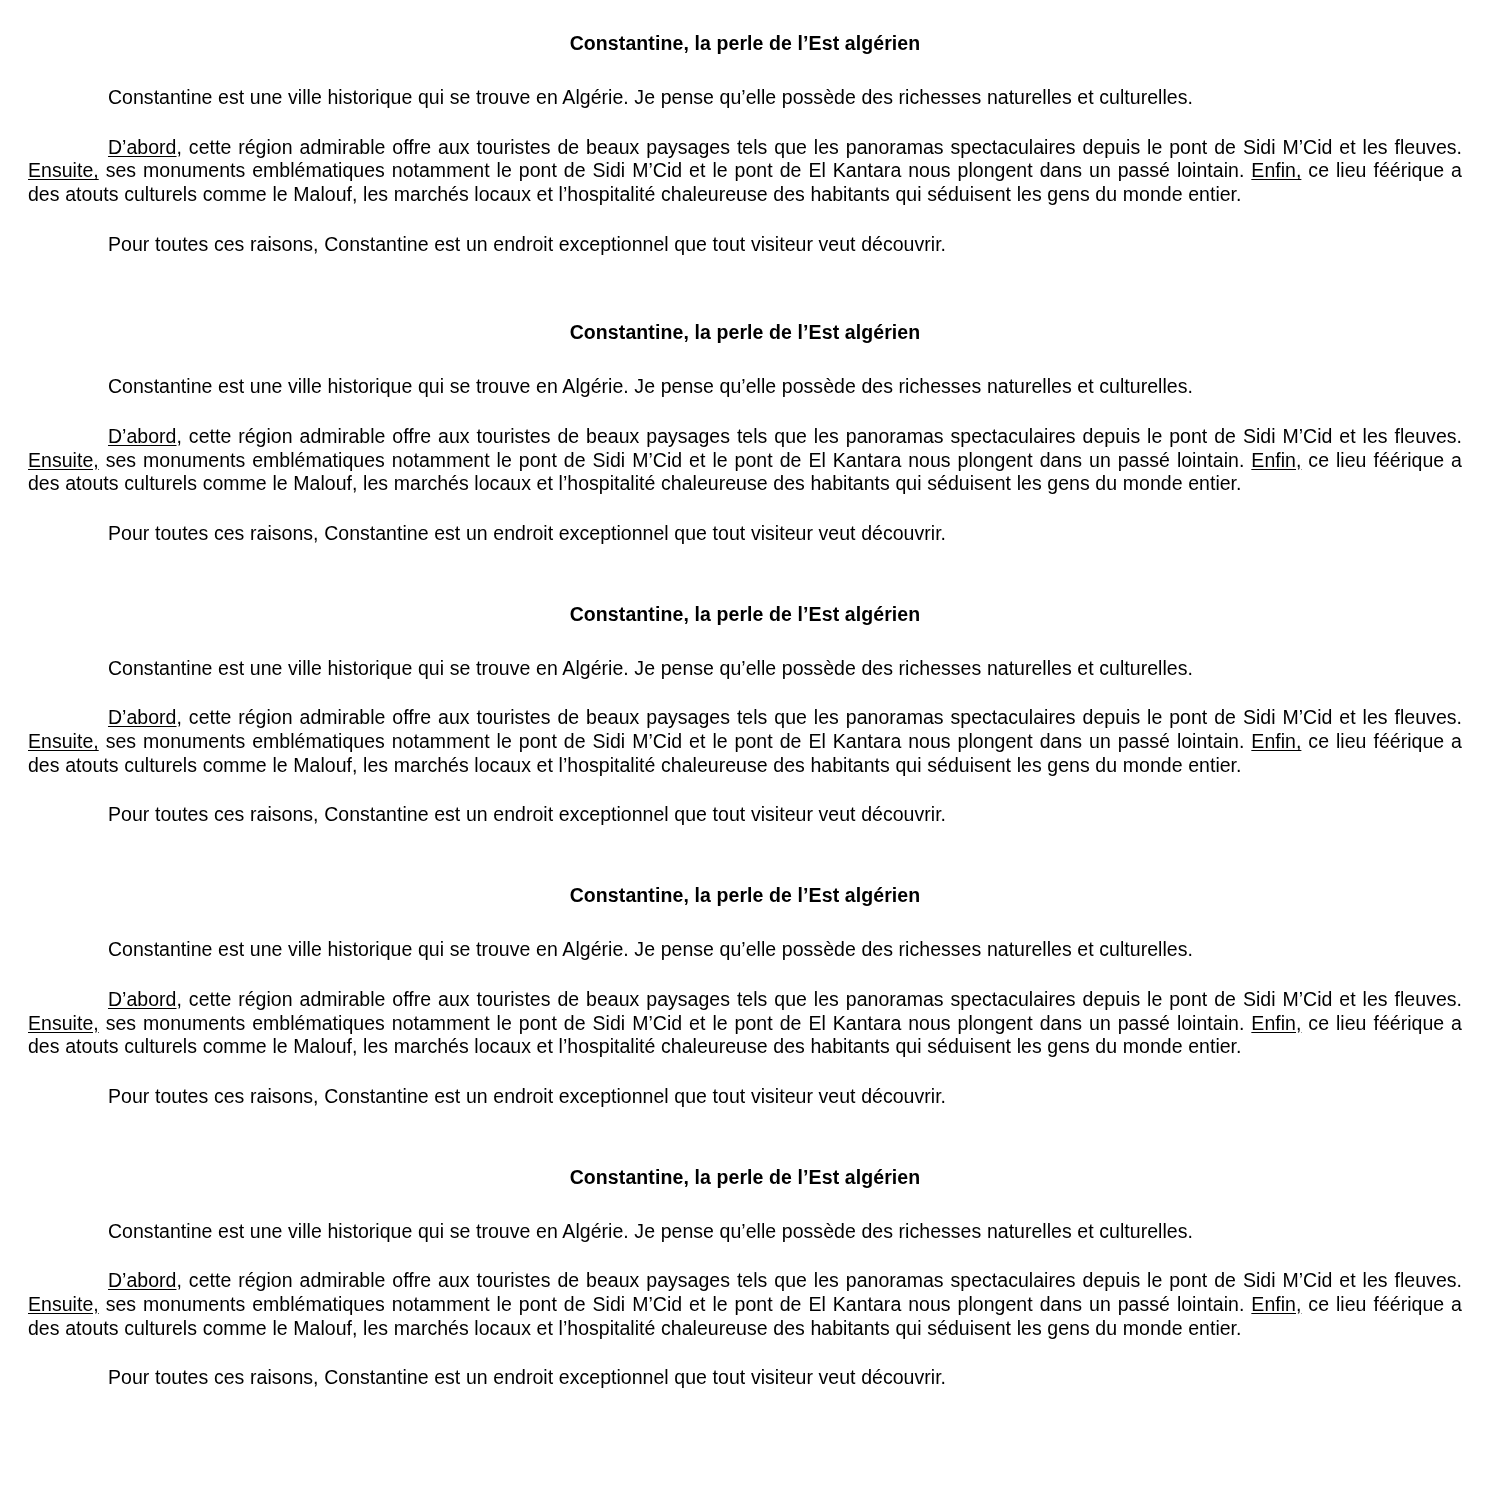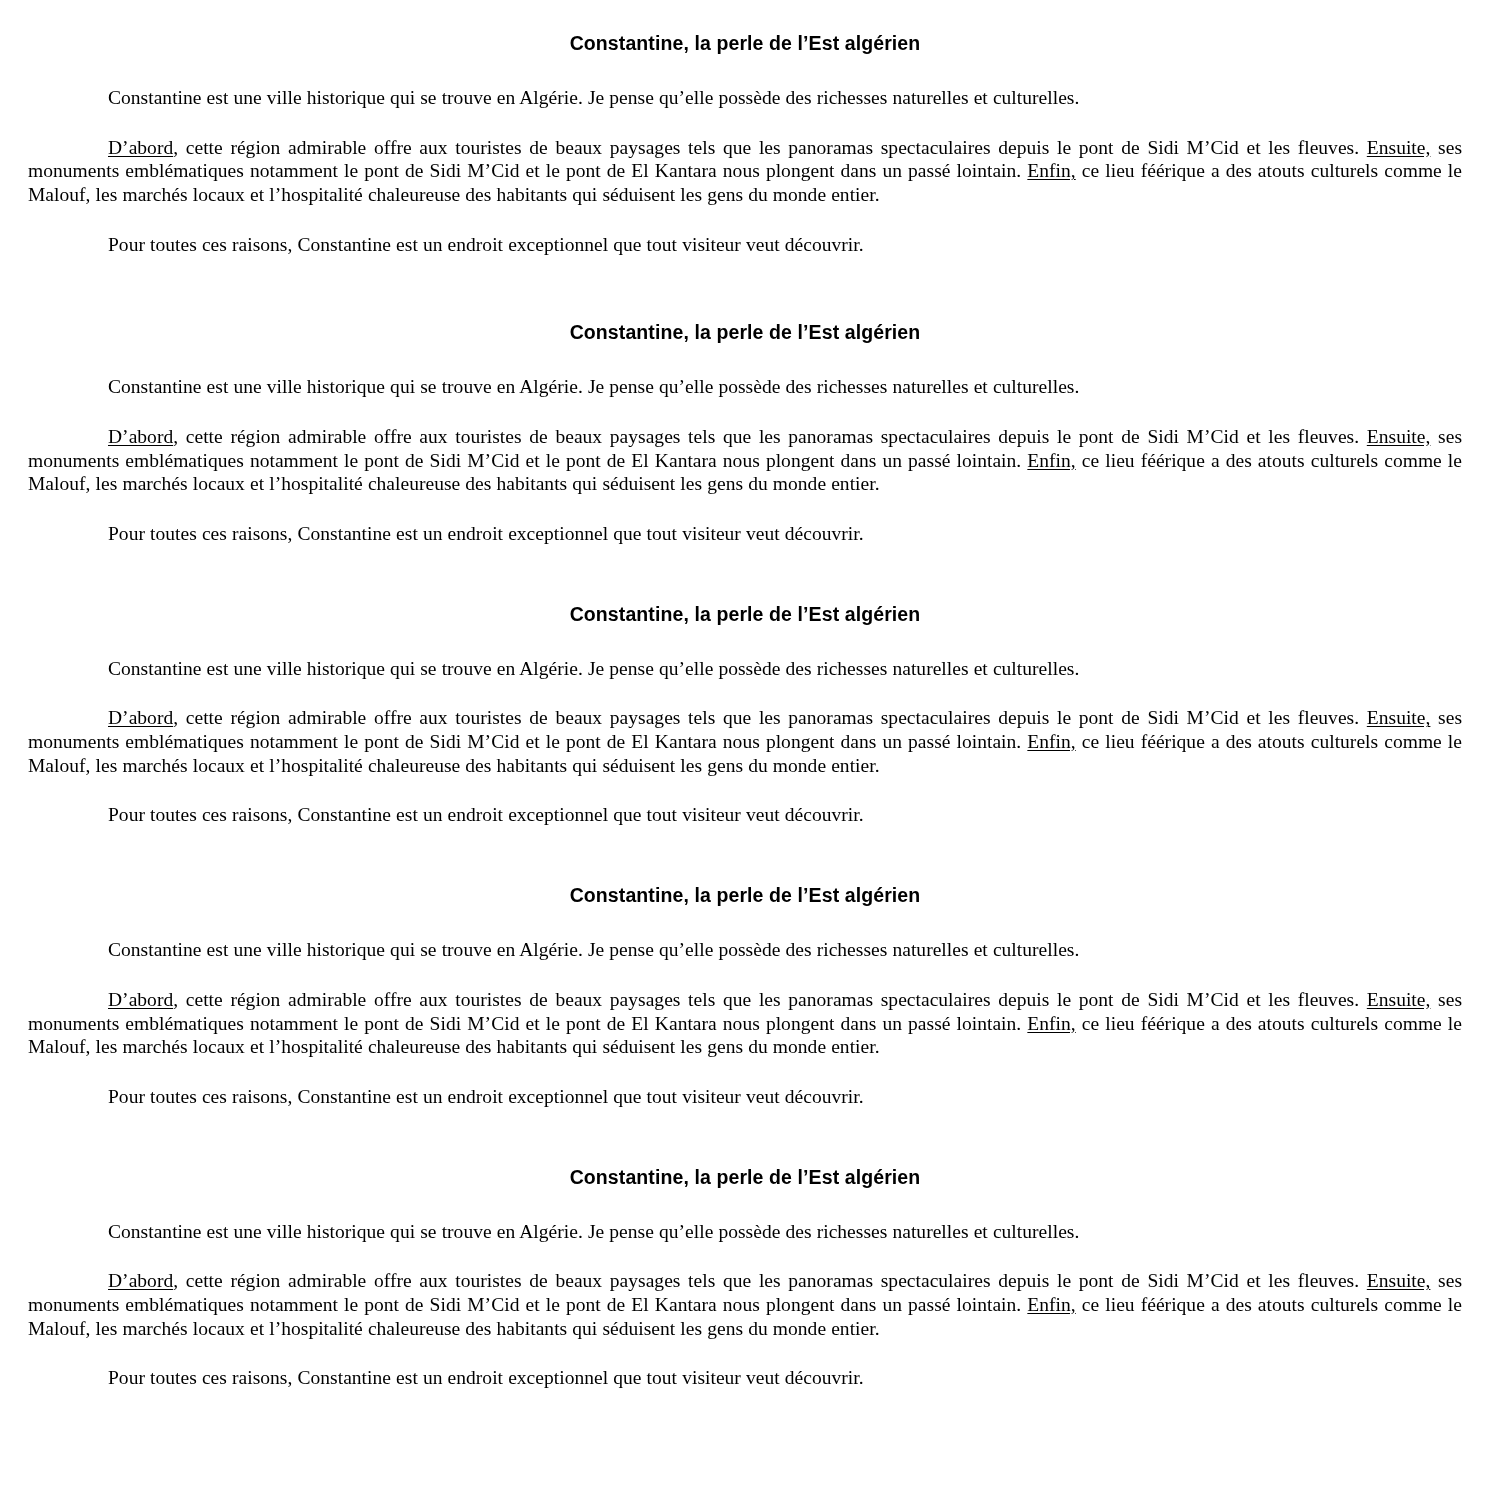--- a/index.html
+++ b/index.html
@@ -52,21 +52,20 @@
     letter-spacing: 0.03px;
     word-spacing: 0.2px;
   }
 
   .doc-para.indent {
     text-indent: 80px;
   }
 
   .doc-para.last-line-left {
     text-align-last: left;
-    font-family: Liberation Serif, serif;
   }
 
   .u {
     text-decoration: underline;
     text-underline-offset: 2px;
   }
 
   
   .sp-title-to-p1 { height: 30px; }
   .sp-p1-to-p2   { height: 26px; }

